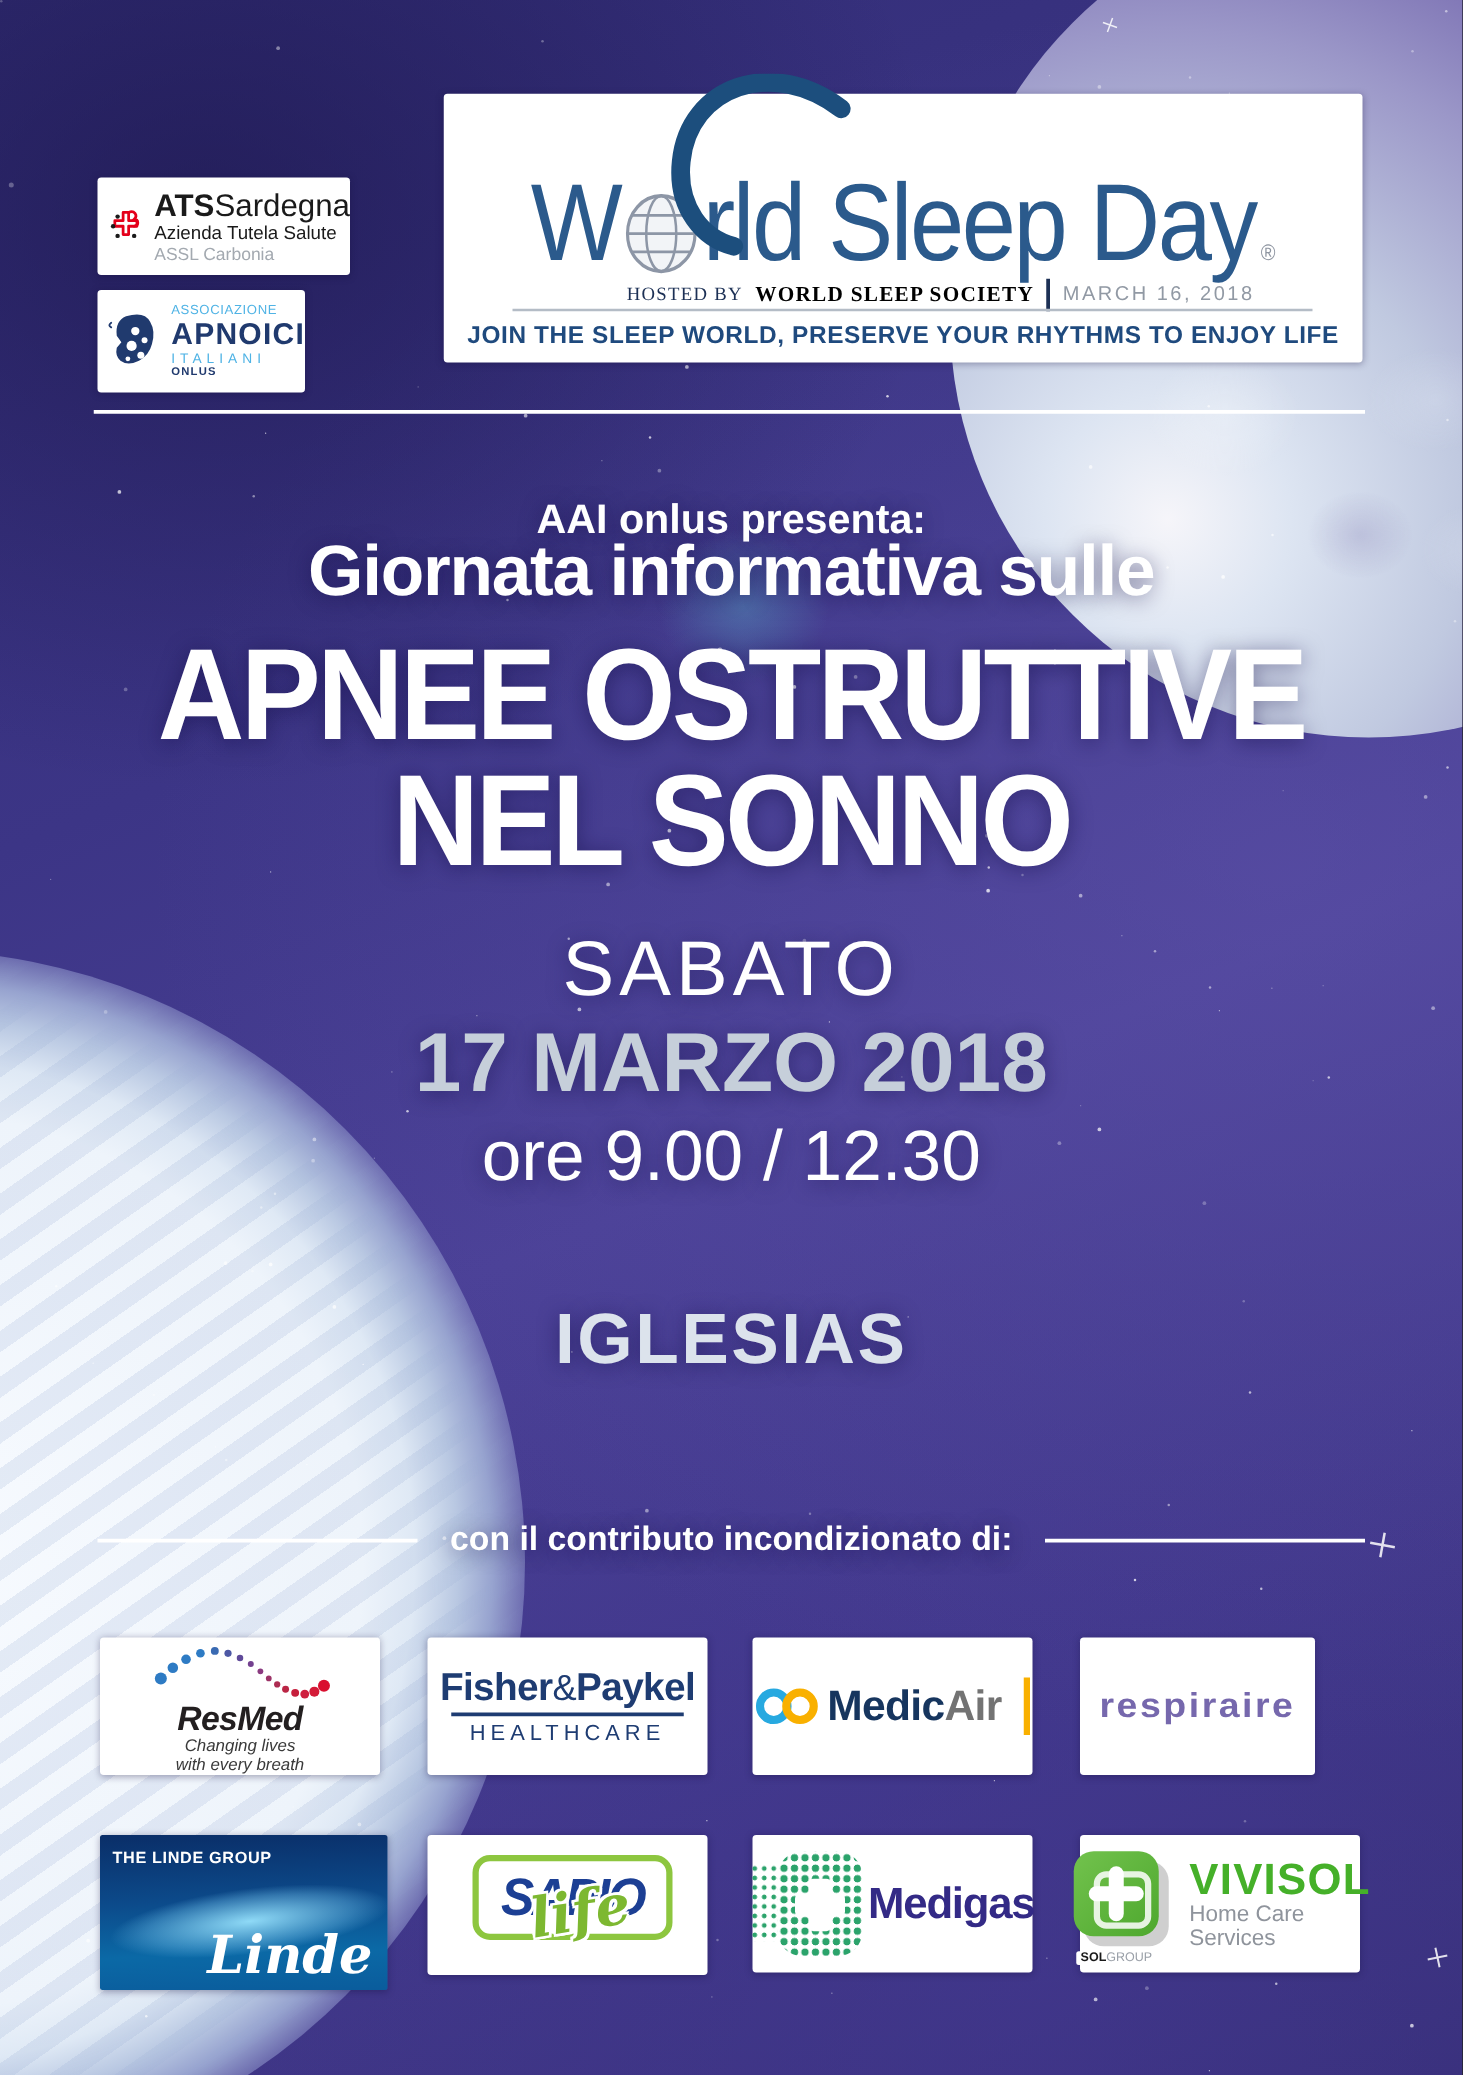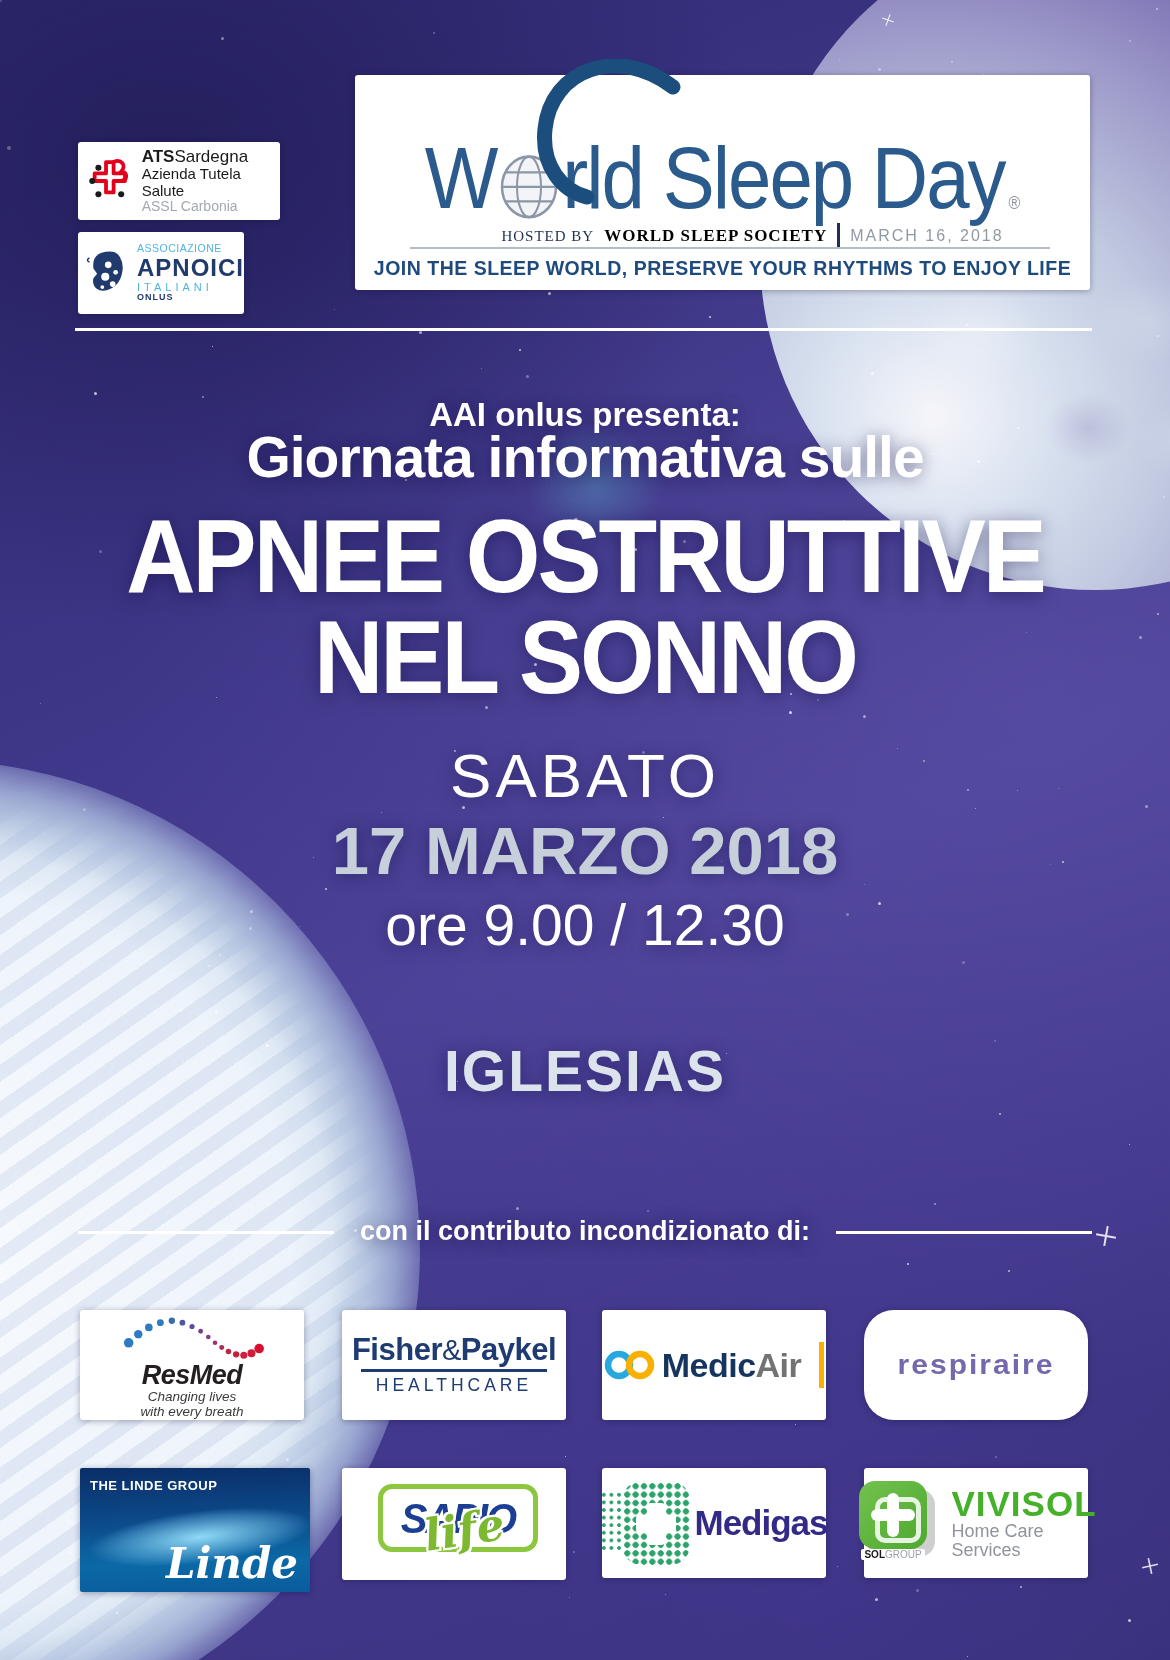--- a/index.html
+++ b/index.html
@@ -54,21 +54,21 @@
                linear-gradient(#fff,#fff) center/100% 2px no-repeat;
     transform:rotate(10deg);}
   
   .comune{left:76px;top:72px;z-index:5;display:flex;align-items:flex-start;gap:14px;}
   .comune-text{padding-top:8px;line-height:1.05;}
   .comune-line1{color:#c8cdf2;font-size:19px;}
   .comune-line2{color:#fff;font-size:29px;font-weight:bold;letter-spacing:.5px;}
   .white-card{position:absolute;background:#fff;border-radius:3px;z-index:5;box-shadow:0 1px 6px rgba(20,15,60,.35);}
   .ats{left:78px;top:142px;width:202px;height:78px;display:flex;align-items:center;gap:10px;padding:0 0 0 10px;box-sizing:border-box;}
   .ats-text{line-height:1.12;}
-  .ats-line1{font-size:17px;color:#1a1a1a;}
+  .ats-line1{font-size:25px;color:#1a1a1a;}
   .ats-line1 b{font-weight:bold;}
   .ats-line2{font-size:15px;color:#1a1a1a;}
   .ats-line3{font-size:14px;color:#a3a9b0;}
   .aai{left:78px;top:232px;width:166px;height:82px;display:flex;align-items:center;gap:8px;padding-left:8px;box-sizing:border-box;}
   .aai-text{line-height:1.1;}
   .aai-line1{font-size:10.5px;color:#4fb3e5;letter-spacing:.5px;}
   .aai-line2{font-size:24px;color:#203a6e;font-weight:bold;letter-spacing:1px;}
   .aai-line3{font-size:11px;color:#4fb3e5;letter-spacing:4px;}
   .aai-line4{font-size:9px;color:#203a6e;font-weight:bold;letter-spacing:1px;}
   
@@ -107,21 +107,21 @@
   .fisher{left:342px;top:1310px;width:224px;height:110px;flex-direction:column;}
   .fisher-name{font-size:31px;font-weight:bold;color:#1e3c72;letter-spacing:-.5px;line-height:1;}
   .fisher-amp{font-weight:normal;font-size:29px;}
   .fisher-rule{width:186px;height:3px;background:#1e3c72;margin:4px 0 3px;}
   .fisher-sub{font-size:17.5px;color:#1e3c72;letter-spacing:4px;}
   .medicair{left:602px;top:1310px;width:224px;height:110px;gap:6px;}
   .ma-text{font-size:34px;font-weight:bold;letter-spacing:-.5px;line-height:1;}
   .ma-medic{color:#16355e;}
   .ma-air{color:#737373;}
   .ma-bar{width:5px;height:46px;background:#f9b000;margin-left:12px;}
-  .respiraire{left:864px;top:1310px;width:224px;height:110px;border-radius:30px;}
+  .respiraire{left:864px;top:1310px;width:188px;height:110px;}
   .resp-name{font-size:30px;color:#7668ad;letter-spacing:2px;font-weight:bold;transform:scaleY(.92);}
   .linde{left:80px;top:1468px;width:230px;height:124px;border-radius:2px;overflow:hidden;z-index:5;
     background:linear-gradient(178deg,#0a2e68 0%,#0c4a8a 42%,#0b69a6 75%,#0a5c9c 100%);box-shadow:0 1px 6px rgba(20,15,60,.35);}
   .linde-wave{position:absolute;left:-30px;top:34px;width:300px;height:70px;border-radius:50%;
     background:radial-gradient(closest-side, rgba(150,225,252,.95), rgba(120,200,240,.35) 55%, rgba(120,200,240,0) 75%);
     transform:rotate(-7deg);}
   .linde-group{position:absolute;left:10px;top:10px;color:#fff;font-size:13px;font-weight:bold;letter-spacing:.5px;}
   .linde-name{position:absolute;right:12px;bottom:4px;color:#fff;font-size:42px;font-weight:bold;font-style:italic;
     font-family:"DejaVu Serif","Liberation Serif",serif;}
   .sapio{left:342px;top:1468px;width:224px;height:112px;}
@@ -141,21 +141,21 @@
   .mg-cross-h{position:absolute;left:36px;top:34px;width:40px;height:18px;background:#fff;border-radius:4px;}
   .mg-name{font-size:35px;font-weight:bold;color:#332a86;letter-spacing:-1px;}
   .vivisol{left:864px;top:1468px;width:224px;height:110px;gap:10px;}
   .viv-iconwrap{position:relative;width:86px;height:92px;flex:0 0 auto;}
   .viv-shadow{position:absolute;left:12px;top:12px;width:68px;height:68px;border-radius:16px;background:#cfcfcf;}
   .viv-green{position:absolute;left:4px;top:4px;width:68px;height:68px;border-radius:16px;
     background:linear-gradient(135deg,#72c24d,#4ea82e);}
   .viv-plus-v{position:absolute;left:32px;top:16px;width:12px;height:44px;background:#fff;border-radius:6px;}
   .viv-plus-h{position:absolute;left:16px;top:32px;width:44px;height:12px;background:#fff;border-radius:6px;}
   .viv-ring{position:absolute;left:20px;top:20px;width:36px;height:36px;border:5px solid rgba(255,255,255,.85);border-radius:10px;}
-  .viv-sol{position:absolute;left:6px;top:72px;font-size:10px;background:#fff;padding:0 3px;border-radius:2px;}
+  .viv-sol{position:absolute;left:6px;top:84px;font-size:10px;background:#fff;padding:0 3px;border-radius:2px;}
   .viv-sol b{color:#1a1a1a;} .viv-sol span{color:#9aa0a8;}
   .viv-text{line-height:1.05;}
   .viv-name{font-size:35px;font-weight:bold;color:#45b029;letter-spacing:1px;}
   .viv-sub{font-size:18px;color:#8f949c;}
   svg{display:block;}
 </style>
 </head>
 <body>
 
 <div class="poster">

